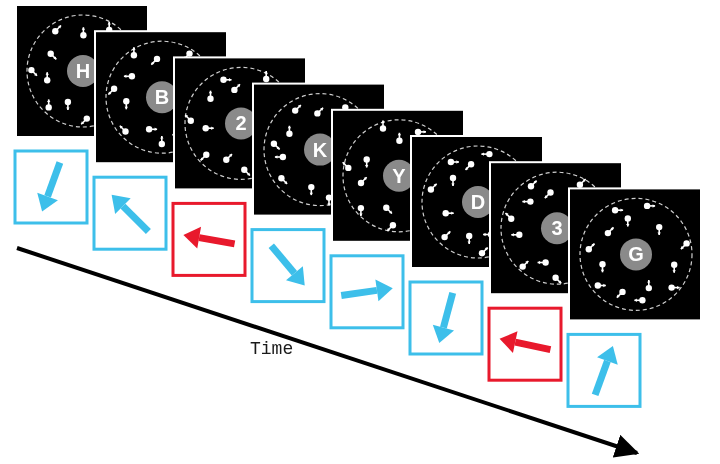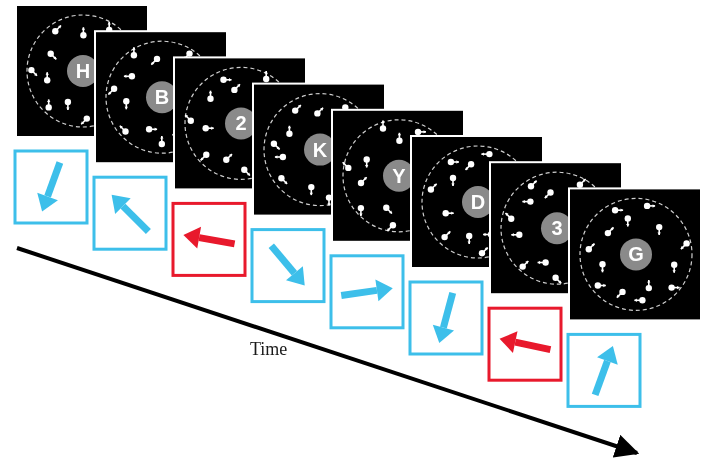--- a/index.html
+++ b/index.html
@@ -1,18 +1,18 @@
 <!DOCTYPE html>
 <html><head>
   <meta charset="utf-8">
   <style>
     html, body { margin: 0; padding: 0; background: #ffffff; }
     body { width: 720px; height: 464px; position: relative; overflow: hidden; font-family: "Liberation Sans", sans-serif; }
     #stage { position: absolute; left: 0; top: 0; width: 720px; height: 464px; }
-    .time-label { position: absolute; left: 250px; top: 339px; font-size: 18px; color: #1a1a1a; font-family: Liberation Serif, serif; text-align: center; }
+    .time-label { position: absolute; left: 250px; top: 339px; font-size: 18px; color: #1a1a1a; font-family: Liberation Mono, monospace; text-align: center; }
   </style>
 </head>
 <body>
 
 <svg id="stage" width="720" height="464" viewBox="0 0 720 464" xmlns="http://www.w3.org/2000/svg">
   <defs>
     <marker id="time-arrowhead" viewBox="0 0 10 10" refX="9" refY="5" markerWidth="6" markerHeight="6" orient="auto">
       <path d="M0,0 L10,5 L0,10 Z" fill="#000"></path>
     </marker>
   </defs>

